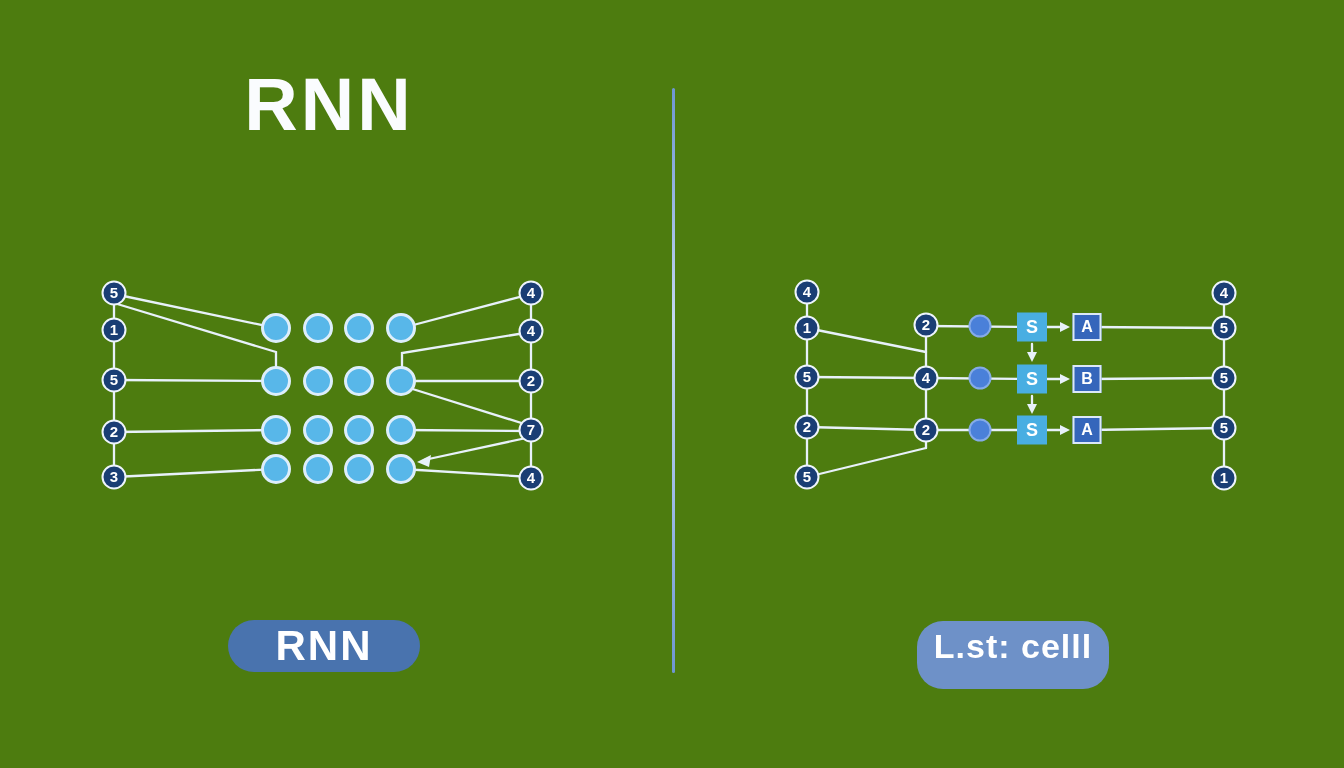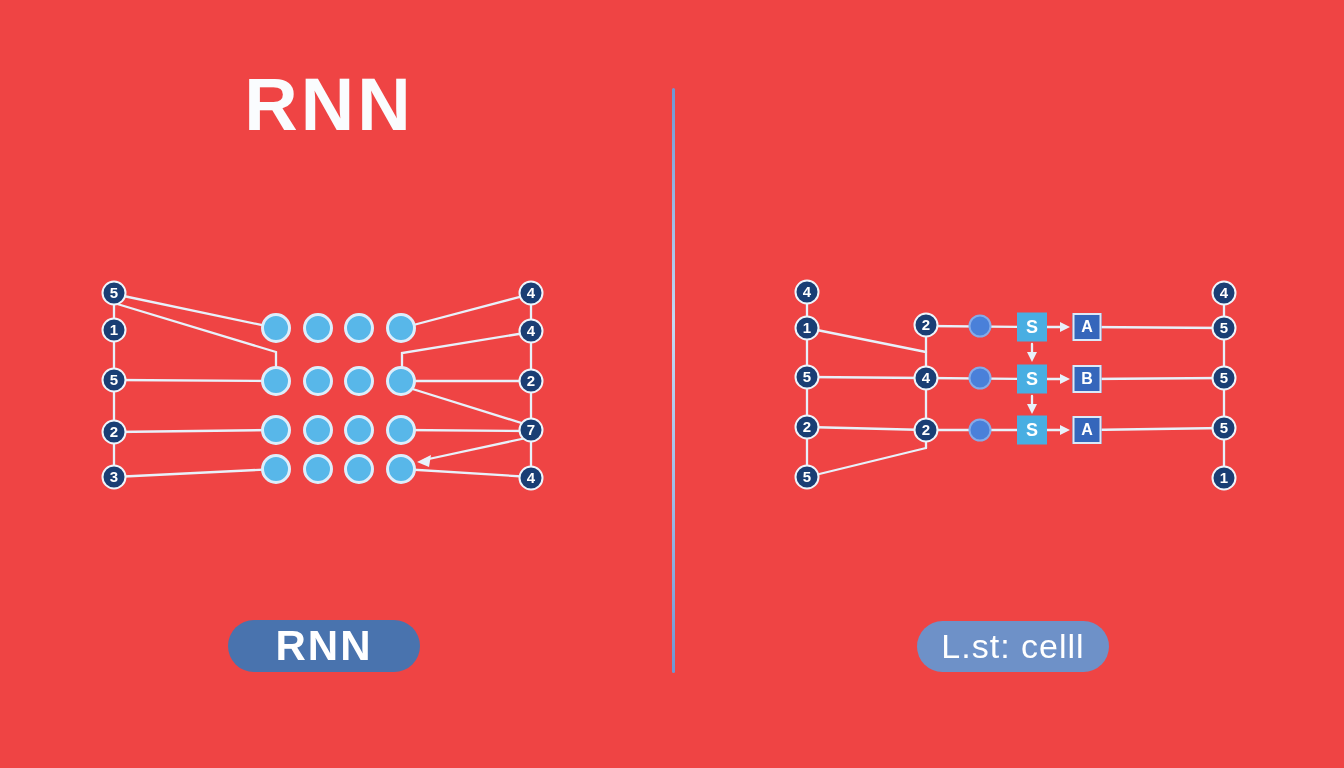--- a/index.html
+++ b/index.html
@@ -1,19 +1,19 @@
 <!DOCTYPE html>
 <html><head>
 <meta charset="utf-8">
 <style>
   html,body { margin:0; padding:0; }
   body { background:#122c55; font-family:"Liberation Sans", sans-serif; }
   #stage {
     position:relative; width:1344px; height:768px; overflow:hidden;
-    background:#ef4444;
+    background:#4d7c0f;
   }
   #wires { position:absolute; left:0; top:0; }
 
   .title {
     position:absolute; transform:translate(-50%,-50%);
     color:#fafcfe; font-weight:700; font-size:74px; letter-spacing:3px;
     white-space:nowrap;
   }
   #rnn-title  { left:329px;  top:104px; }
   #lstm-title { left:1010px; top:104px; }
@@ -40,22 +40,22 @@
   .gate-sq { width:29px; height:28px; background:#3566bb; border:2px solid #dce9f7; font-size:16px; line-height:23px; }
 
   .pill {
     position:absolute; color:#ffffff; text-align:center; white-space:nowrap;
   }
   #rnn-pill  {
     left:228px; top:620px; width:192px; height:52px; border-radius:27px;
     background:#4973ae; font-size:42px; font-weight:700; line-height:52px; letter-spacing:2px;
   }
   #lstm-pill {
-    left:917px; top:621px; width:192px; height:51px; border-radius:26px;
-    background:#6e91c8; font-size:34px; font-weight:400; line-height:51px; letter-spacing:1px;
+    left:917px; top:621px; width:192px; height:68px; border-radius:26px;
+    background:#6e91c8; font-size:34px; font-weight:700; line-height:51px; letter-spacing:1px;
   }
 </style>
 </head>
 <body>
 
 <div id="stage">
 
   <svg id="wires" width="1344" height="768" viewBox="0 0 1344 768">
     <g stroke="#e8f1fa" stroke-width="2.3" fill="none" stroke-linecap="round">
       <line x1="114" y1="293" x2="114" y2="477"></line>

